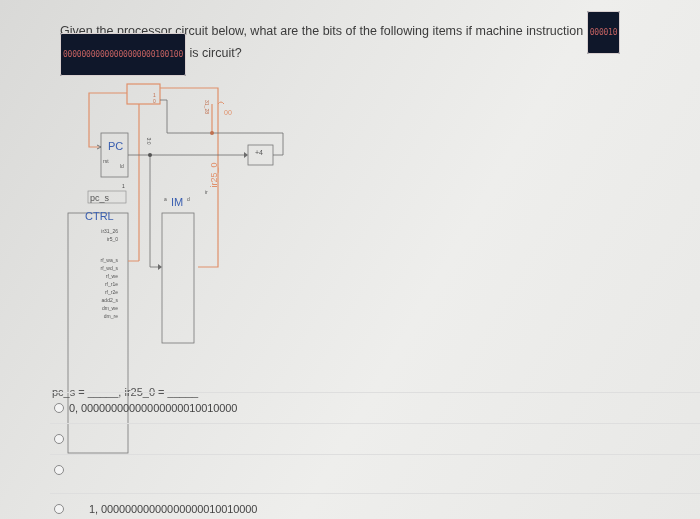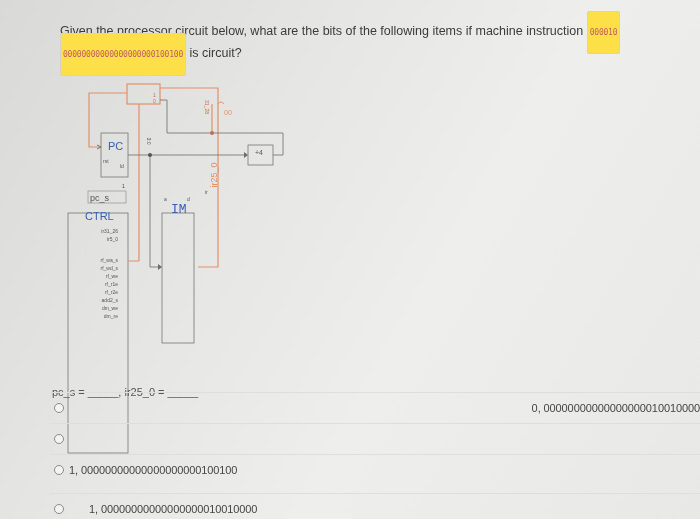--- a/index.html
+++ b/index.html
@@ -10,29 +10,29 @@
     color:#3a3a3a;
     position:relative;
   }
   .question {
     position:absolute; left:60px; top:21px; width:600px;
     font-size:12.5px; line-height:20px; color:#3b3b3b;
   }
   .code {
     font-family: "DejaVu Sans Mono", monospace;
     font-size:8px; color:#c06060;
-    background:#fde047; border:1px solid #d8cfcf; border-radius:2px;
+    background:#0f172a; border:1px solid #d8cfcf; border-radius:2px;
     padding:16px 2px; letter-spacing:-0.2px;
   }
   .diagram { position:absolute; left:0; top:0; width:700px; height:519px; pointer-events:none; }
   .diagram svg { position:absolute; left:0; top:0; }
   .blk-label { position:absolute; font-family:"Liberation Sans", sans-serif; }
   .pc-title { left:108px; top:140px; font-size:11px; color:#3a5fb0; }
   .ctrl-title { left:85px; top:210px; font-size:11px; color:#3a5fb0; }
-  .im-title { left:171px; top:202px; font-size:13px; color:#3a5fb0;font-family:Liberation Mono, monospace; }
+  .im-title { left:171px; top:196px; font-size:11px; color:#3a5fb0; }
   .pcs-port { left:90px; top:193px; font-size:9px; color:#555;text-align:right; }
   .small { font-size:5px; color:#666; }
   .ctrl-sig { position:absolute; left:84px; width:34px; text-align:right; font-size:5px; color:#555; line-height:9px; }
   .fill-line {
     position:absolute; left:52px; top:354px; font-size:11px; color:#555;margin-top:32px;
   }
   .options { position:absolute; left:50px; top:392px; width:650px; }
   .option {
     position:relative; height:30px; border-top:1px solid #dedede;
     display:flex; align-items:center; padding-left:4px;
@@ -114,28 +114,27 @@
 
   <div class="blk-label im-title">IM</div>
   <div class="blk-label small" style="left:164px;top:196px;color:#555;">a</div>
   <div class="blk-label small" style="left:187px;top:196px;color:#555;">d</div>
   <div class="blk-label small" style="left:205px;top:189px;color:#555;">ir</div>
 </div>
 
 <div class="fill-line">pc_s = _____, ir25_0 = _____</div>
 
 <div class="options">
-  <div class="option" style="top:0px;justify-content:space-between;">
+  <div class="option" style="top:0px;">
     <span class="radio"></span>
     <span class="opt-text">0, 00000000000000000010010000</span>
   </div>
   <div class="option" style="top:0px;">
     <span class="radio"></span>
   </div>
   <div class="option" style="top:0px;">
     <span class="radio"></span>
-    <span class="opt-text">1, 00000000000000000000100100</span>
   </div>
   <div class="option" style="top:8px;gap:20px;">
     <span class="radio"></span>
     <span class="opt-text">1, 00000000000000000010010000</span>
   </div>
 </div>
 
 </body></html>

